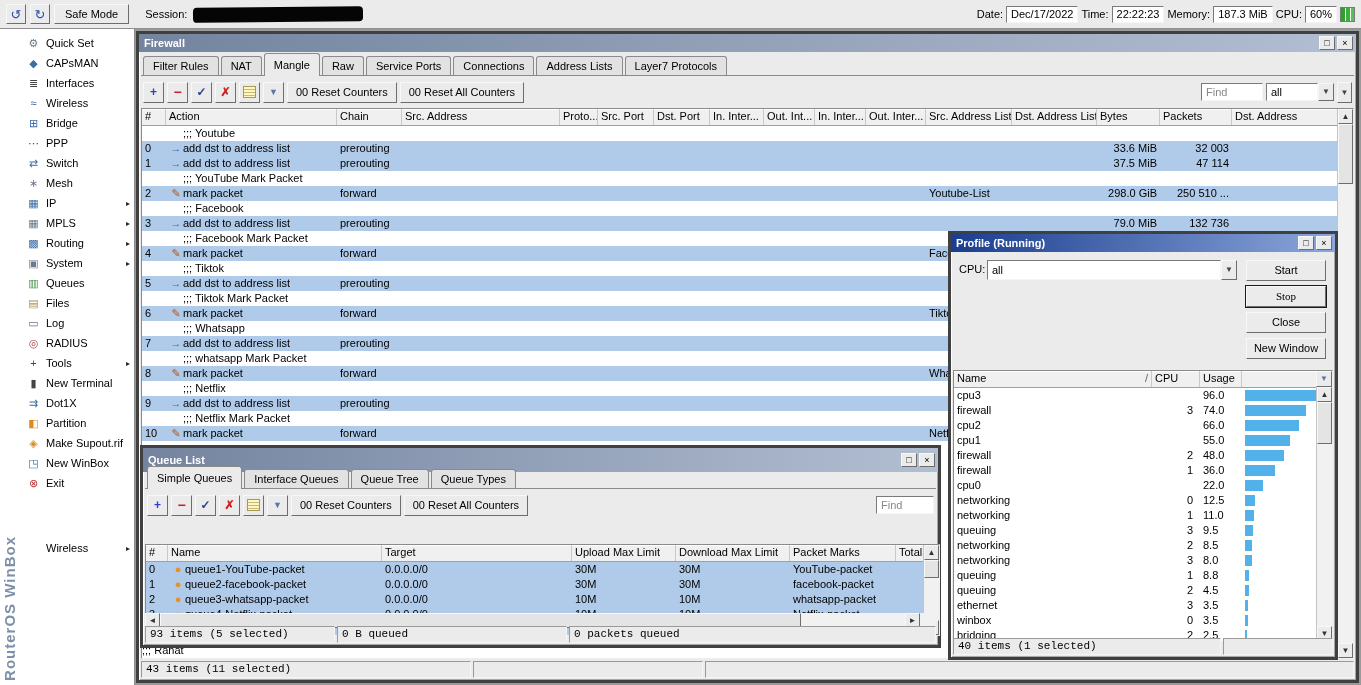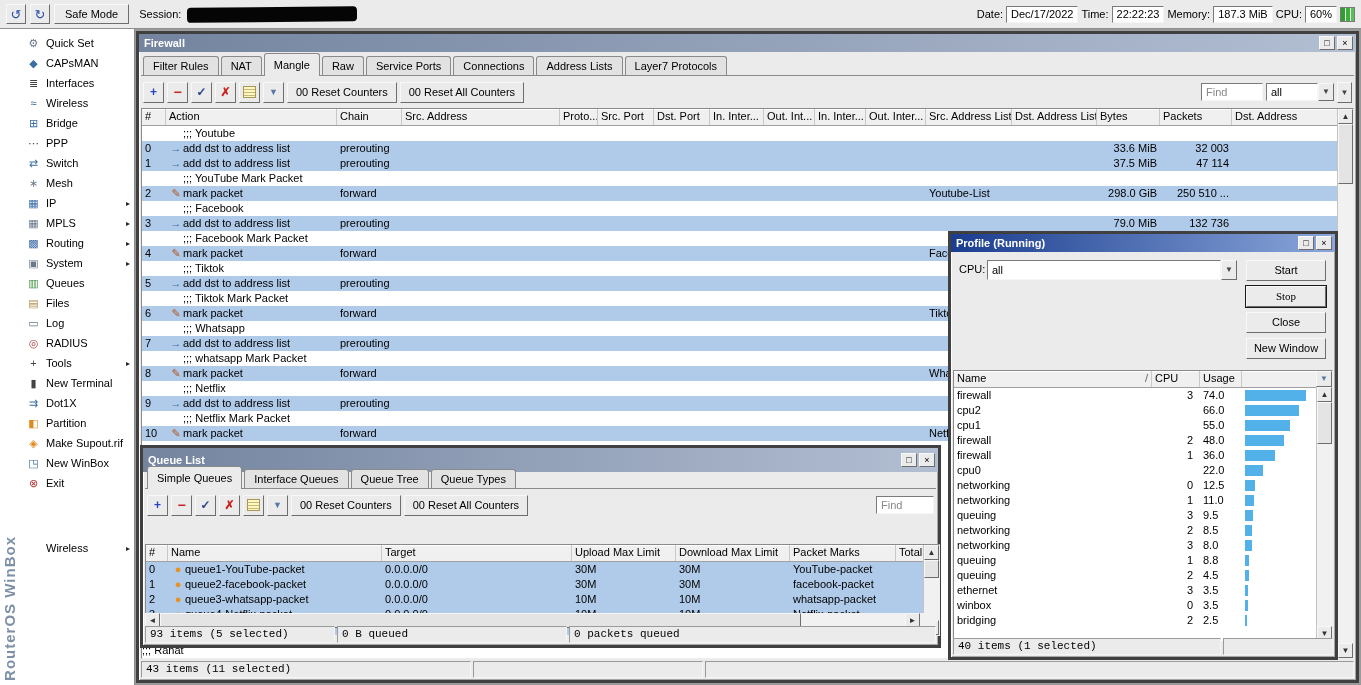--- a/index.html
+++ b/index.html
@@ -20,21 +20,21 @@
   .sunken { background:#fff; border:1px solid; border-color:#7a7a7a #f5f5f5 #f5f5f5 #7a7a7a; }
   .etched { background:#ebebeb; border:1px solid; border-color:#9a9a9a #f5f5f5 #f5f5f5 #9a9a9a;font-family:Liberation Mono, monospace; }
 
   
   .topbar { position:absolute; left:0; top:0; width:1361px; height:29px;
     background:#ebebeb; border-bottom:1px solid #8f8f8f;
     display:flex; align-items:center; gap:4px; padding:0 6px; }
   .tb-btn { height:20px; min-width:20px; display:flex; align-items:center; justify-content:center;
     font-size:13px; color:#2a4fb0; }
   .tb-text-btn { height:20px; padding:0 10px; display:flex; align-items:center; }
-  .tb-label { margin-left:6px; }
+  .tb-label { margin-left:12px; }
   .blob { width:170px; height:15px; background:#050505; border-radius:4px; transform:rotate(-.6deg); margin-left:2px; }
   .tb-right { margin-left:auto; display:flex; align-items:center; gap:3px; }
   .info-box { height:17px; line-height:15px; padding:0 4px; white-space:nowrap; }
   .cpu-graph { width:15px; height:15px; border:1px solid #7a7a7a;
     background:linear-gradient(90deg,#2f9e2f 0 4px,#e8ffe8 4px 5px,#3fae3f 5px 9px,#e8ffe8 9px 10px,#58c058 10px 15px); }
 
   
   .sidebar { position:absolute; left:0; top:29px; width:135px; bottom:0; background:#fff; border-right:1px solid #8a8a8a; }
   .brand { position:absolute; left:0; top:0; bottom:0; width:22px; }
   .brand span { position:absolute; bottom:4px; left:1px; writing-mode:vertical-rl; transform:rotate(180deg);
@@ -977,20 +977,28 @@
       <div class="hc name">
         <span>Name</span>
         <span class="sort-ind">/</span>
       </div>
       <div class="hc">CPU</div>
       <div class="hc">Usage</div>
       <div class="hc"></div>
     </div>
     <div>
 
+        <div class="trow">
+          <div class="c">cpu3</div>
+          <div class="c"></div>
+          <div class="c">96.0</div>
+          <div class="c">
+            <div class="ubar" style="width: 78.72px;"></div>
+          </div>
+        </div>
 
         <div class="trow">
           <div class="c">firewall</div>
           <div class="c">3</div>
           <div class="c">74.0</div>
           <div class="c">
             <div class="ubar" style="width: 60.68px;"></div>
           </div>
         </div>
 

